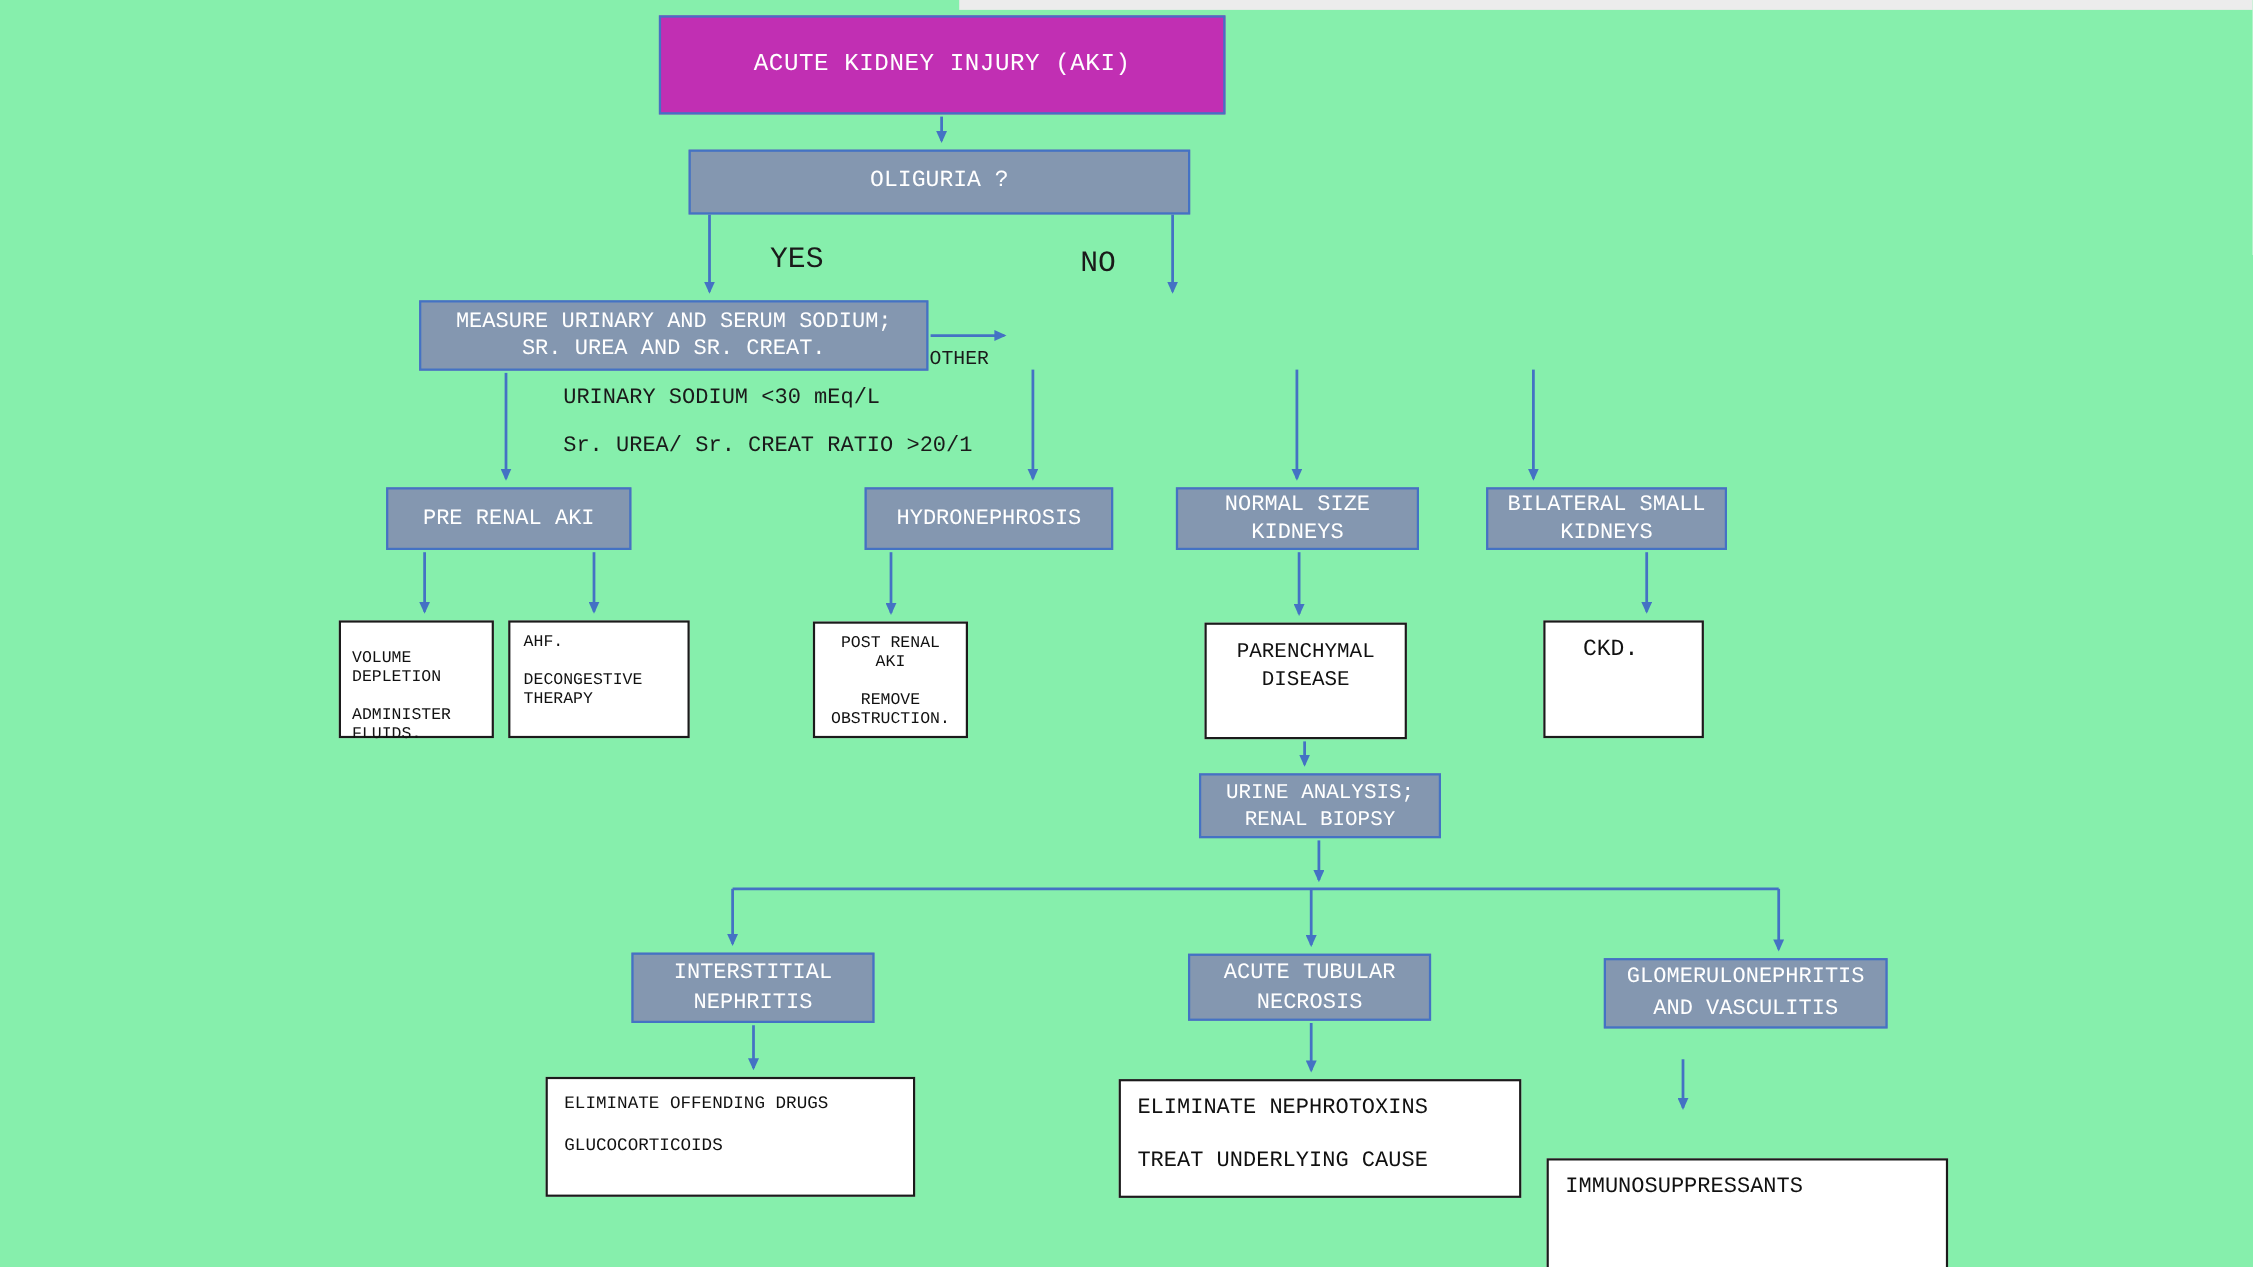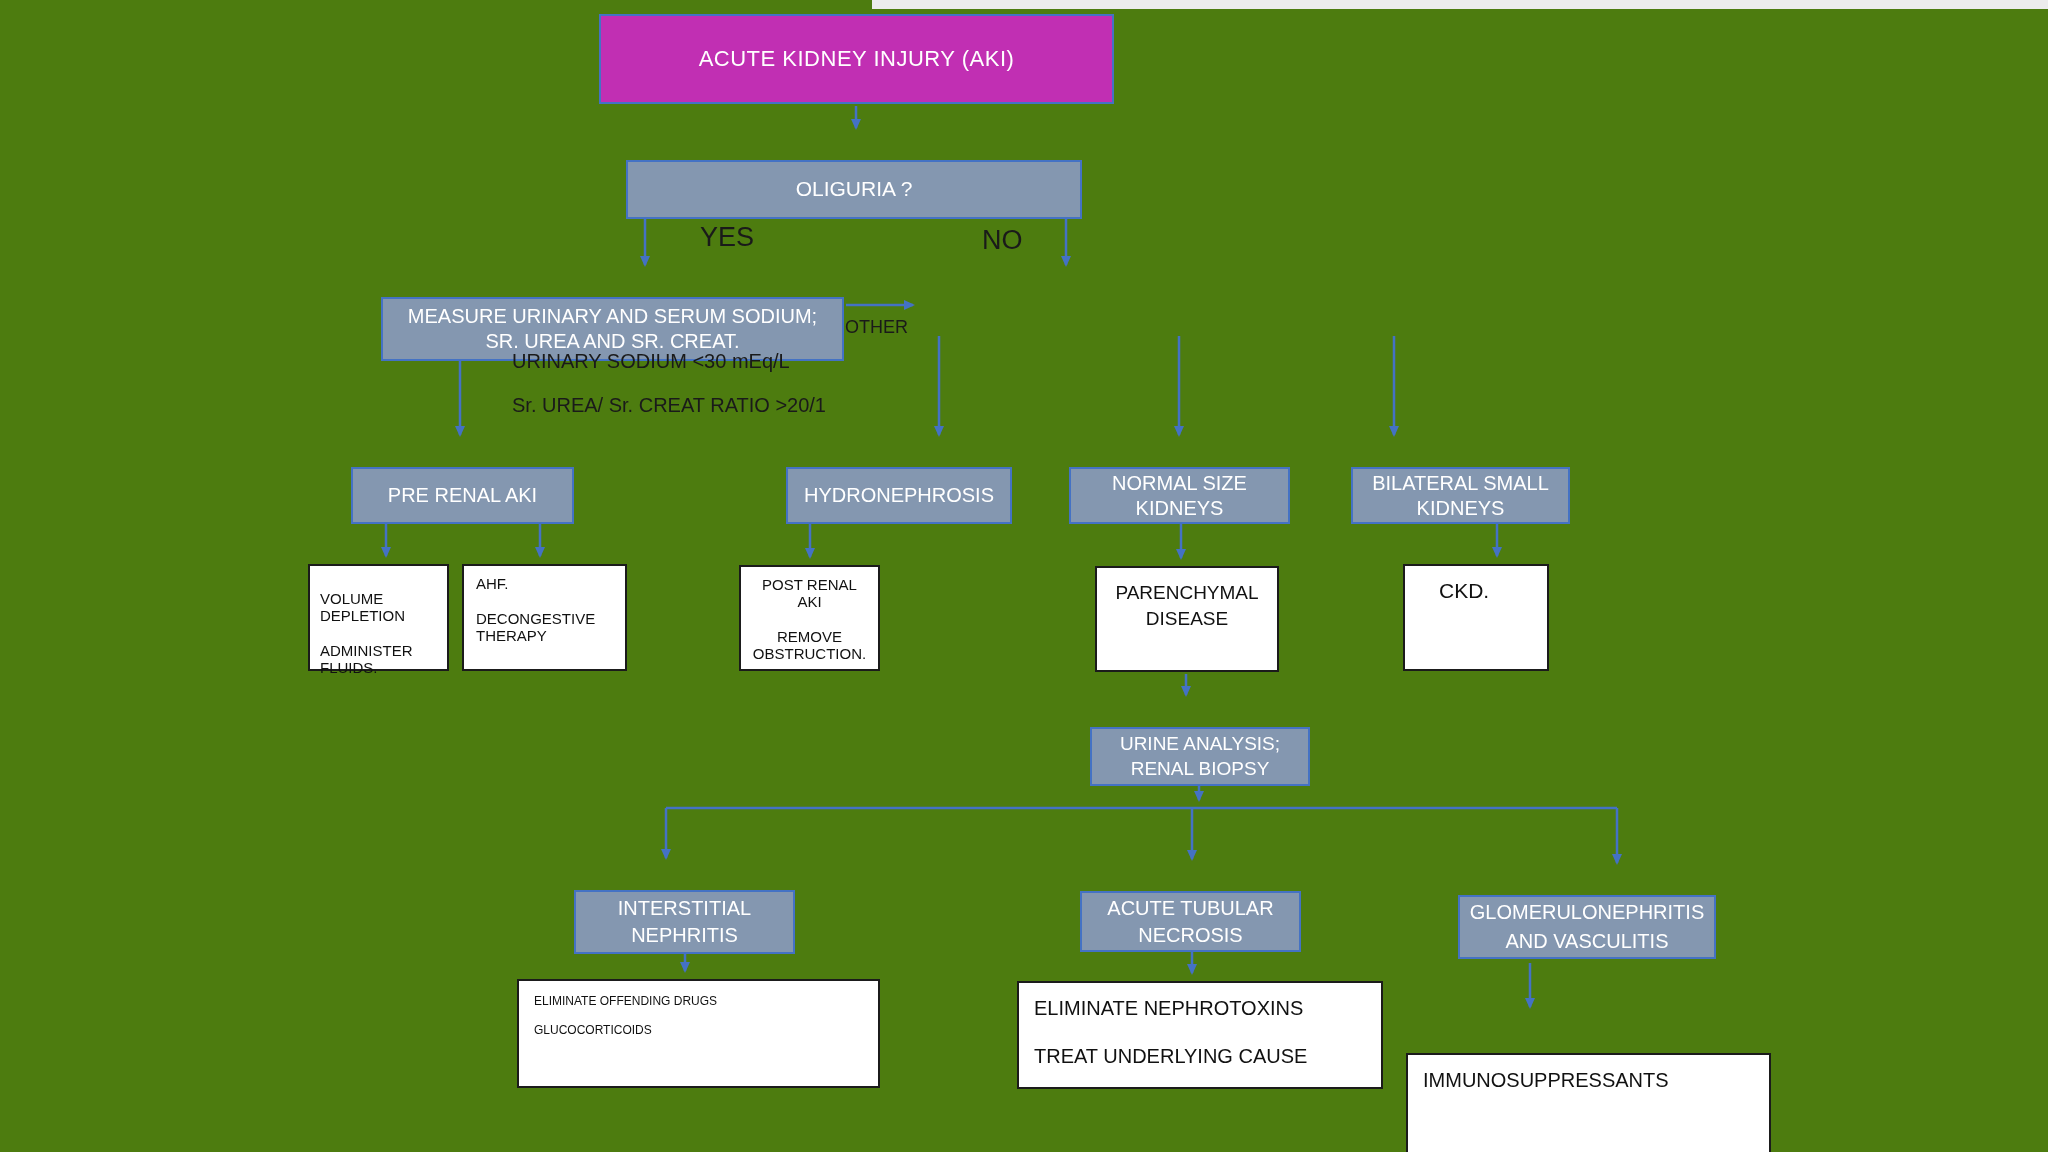--- a/index.html
+++ b/index.html
@@ -1,40 +1,39 @@
 <!DOCTYPE html>
 <html><head>
 <meta charset="utf-8">
 <style>
   html,body{margin:0;padding:0;background:#ffffff;}
   #canvas{
     position:relative;
     width:2048px;height:1152px;
-    background:#4d7c0f;
-    font-family:Liberation Sans, sans-serif;
+    background:#86efac;
+    font-family:Liberation Mono, monospace;
     overflow:hidden;
   }
   #edge-strip{
     position:absolute;left:872px;top:0;width:1176px;height:9px;
     background:#ececec;
   }
   #arrow-layer{position:absolute;left:0;top:0;}
   .node{
     position:absolute;
     box-sizing:border-box;
     display:flex;align-items:center;justify-content:center;
     text-align:center;
     white-space:pre-line;
     line-height:1.25;
   }
   .blue{
     background:#8497B0;
     border:2px solid #4472C4;
     color:#ffffff;
-    margin-top:24px;
   }
   .magenta{
     background:#C12FB3;
     border:2px solid #4472C4;
     color:#ffffff;
   }
   .white-box{
     background:#ffffff;
     border:2px solid #1b1b1b;
     color:#111111;
@@ -55,21 +54,21 @@
   #n-bilateral{left:1351px;top:443px;width:219px;height:57px;font-size:20px;}
   #n-volume{left:308px;top:564px;width:141px;height:107px;font-size:15px;padding:24px 10px;line-height:1.15;}
   #n-ahf{left:462px;top:564px;width:165px;height:107px;font-size:15px;padding:9px 12px;line-height:1.15;}
   #n-postrenal{left:739px;top:565px;width:141px;height:106px;font-size:15px;padding-top:9px;line-height:1.15;}
   #n-parenchymal{left:1095px;top:566px;width:184px;height:106px;font-size:19px;padding-top:12px;line-height:1.35;}
   #n-ckd{left:1403px;top:564px;width:146px;height:107px;font-size:21px;padding:12px 0 0 34px;}
   #n-urine{left:1090px;top:703px;width:220px;height:59px;font-size:19px;line-height:1.3;}
   #n-interstitial{left:574px;top:866px;width:221px;height:64px;font-size:20px;line-height:1.35;}
   #n-atn{left:1080px;top:867px;width:221px;height:61px;font-size:20px;line-height:1.35;}
   #n-glomerulo{left:1458px;top:871px;width:258px;height:64px;font-size:20px;line-height:1.45;}
-  #n-elimdrugs{left:517px;top:979px;width:363px;height:109px;font-size:12px;padding:13px 15px;line-height:1.2;}
+  #n-elimdrugs{left:496px;top:979px;width:336px;height:109px;font-size:16px;padding:13px 15px;line-height:1.2;}
   #n-elimnephro{left:1017px;top:981px;width:366px;height:108px;font-size:20px;padding:13px 15px;line-height:1.2;}
   #n-immuno{left:1406px;top:1053px;width:365px;height:103px;font-size:20px;padding:13px 15px;line-height:1.2;}
 
   #lbl-yes{left:700px;top:222px;font-size:27px;}
   #lbl-no{left:982px;top:225px;font-size:27px;}
   #lbl-other{left:845px;top:317px;font-size:18px;}
   #lbl-crit1{left:512px;top:350px;font-size:20px;}
   #lbl-crit2{left:512px;top:394px;font-size:20px;}
 </style>
 </head>

